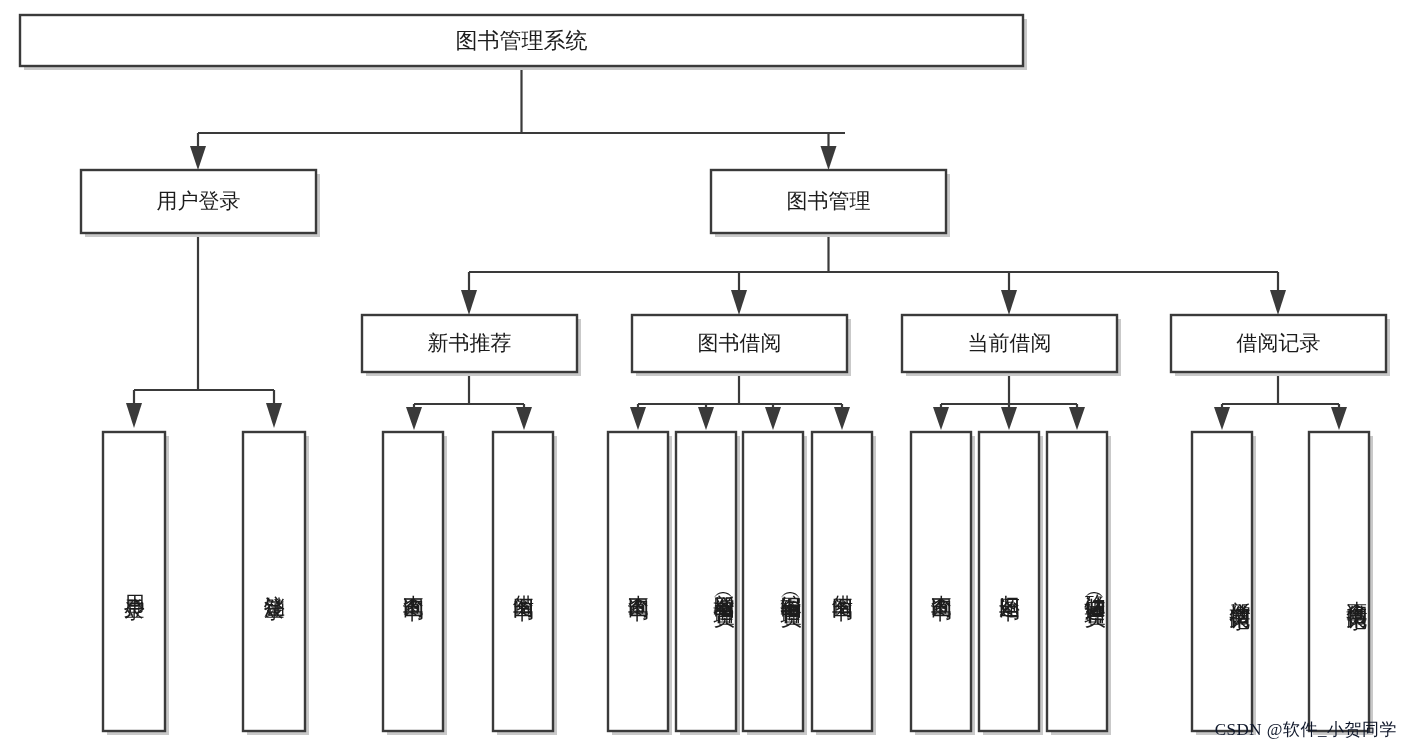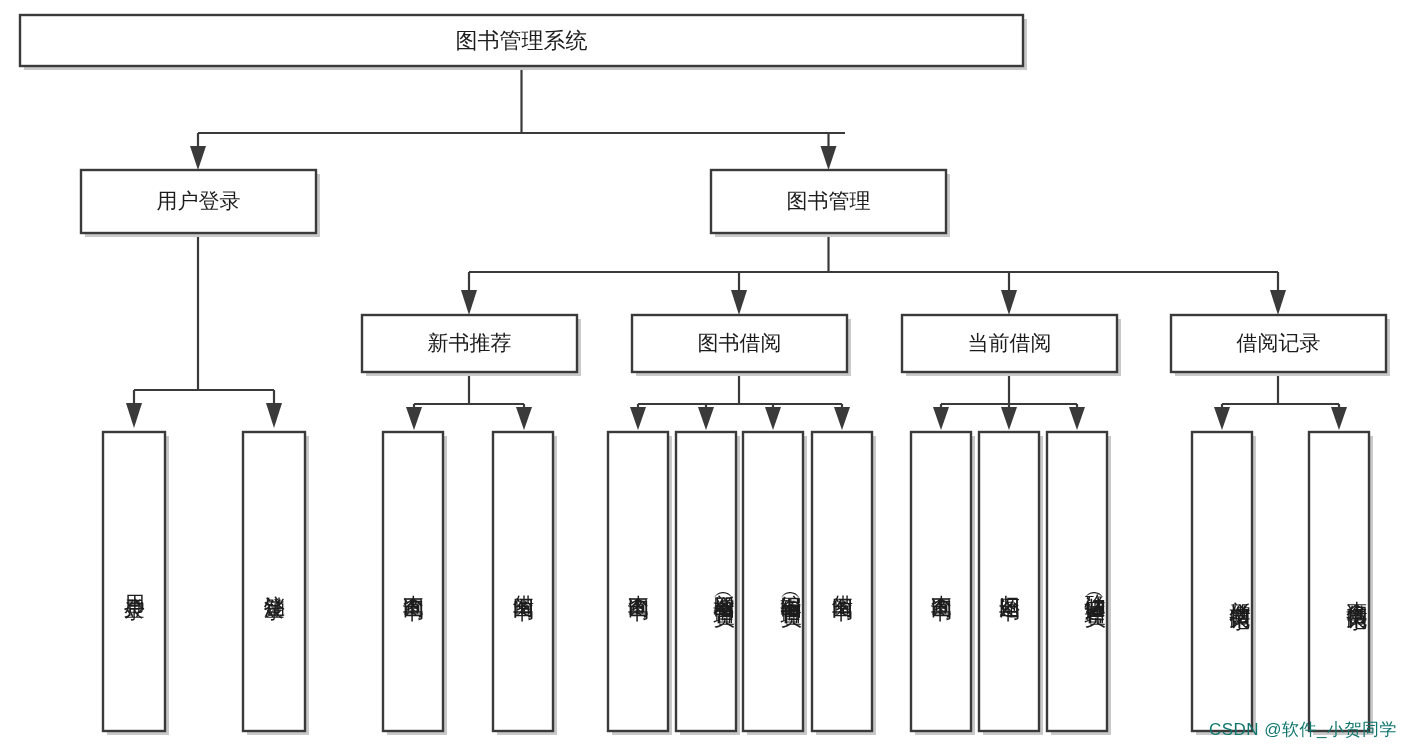--- a/index.html
+++ b/index.html
@@ -70,23 +70,23 @@
     letter-spacing: 2px;
     text-align: center;
     white-space: nowrap;
     pointer-events: none;
     user-select: none;
   }
   #watermark {
     position: absolute;
     right: 8px;
     bottom: 6px;
-    font-family: Liberation Sans, sans-serif;
+    font-family: Liberation Serif, serif;
     font-size: 17px;
-    color: #0f766e;
+    color: #0f172a;
     letter-spacing: 0.5px;
     user-select: none;
   }
 </style>
 </head>
 <body>
 
 <div id="diagram-root">
 
   <svg id="chart-svg" viewBox="0 0 1405 747" xmlns="http://www.w3.org/2000/svg">

